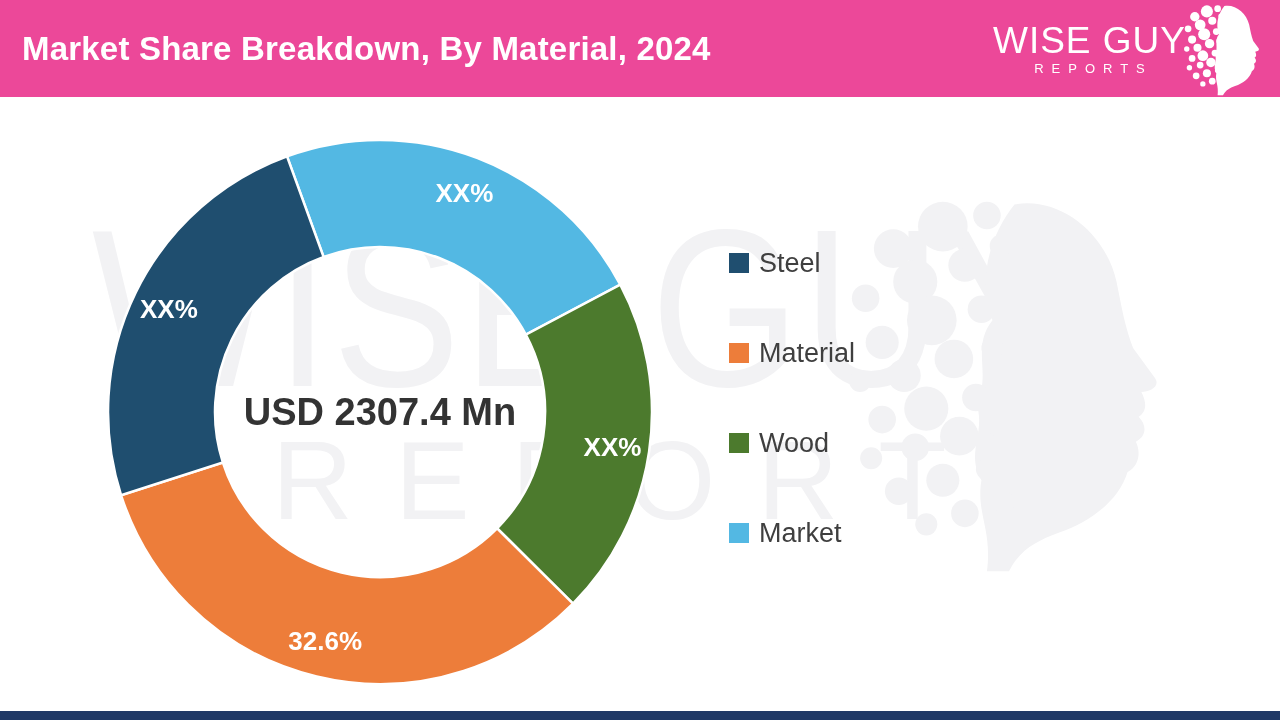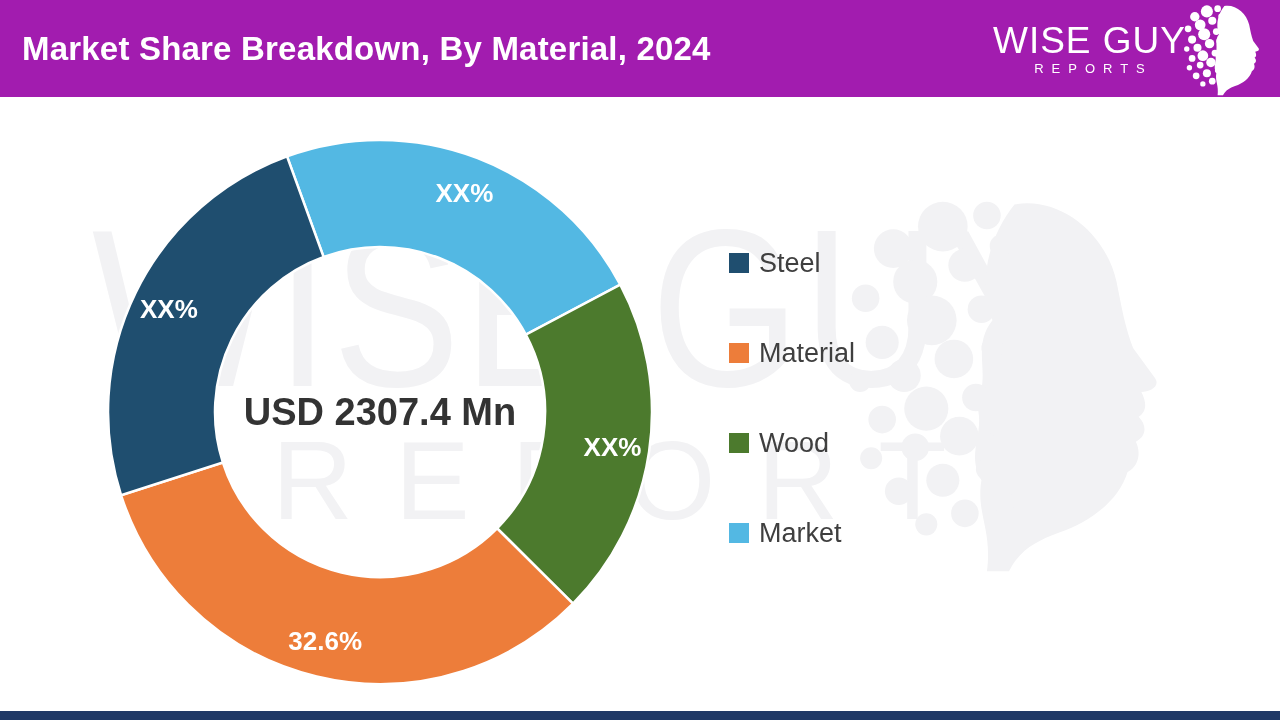--- a/index.html
+++ b/index.html
@@ -1,19 +1,19 @@
 <!DOCTYPE html>
 <html><head>
 <meta charset="utf-8">
 <style>
   html,body{margin:0;padding:0;background:#fff;}
   .canvas{position:relative;width:1280px;height:720px;background:#ffffff;overflow:hidden;
           font-family:"Liberation Sans", sans-serif;}
   
-  .header{position:absolute;left:0;top:0;width:1280px;height:97px;background:#a21caf;
+  .header{position:absolute;left:0;top:0;width:1280px;height:97px;background:#ec4899;
           display:flex;align-items:center;justify-content:space-between;box-sizing:border-box;
           padding:0 14px 0 22px;z-index:5;}
   .page-title{color:#ffffff;font-size:33px;font-weight:700;letter-spacing:.2px;margin:0;white-space:nowrap;}
   .logo{display:flex;align-items:center;}
   .logo-text{display:flex;flex-direction:column;align-items:center;margin-right:-6px;}
   .logo-wordmark{color:#fff;font-size:37px;font-weight:400;letter-spacing:1px;line-height:1;}
   .logo-subtitle{color:#fff;font-size:13px;font-weight:400;letter-spacing:8px;margin-top:3px;
                  margin-left:8px;line-height:1;}
   .logo-face{width:86px;height:94px;fill:#ffffff;flex:0 0 auto;}
   

